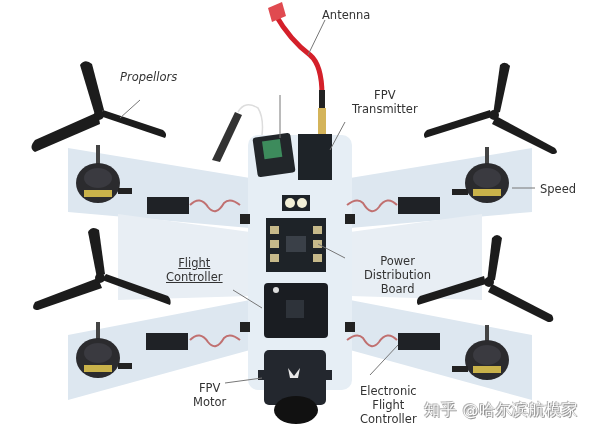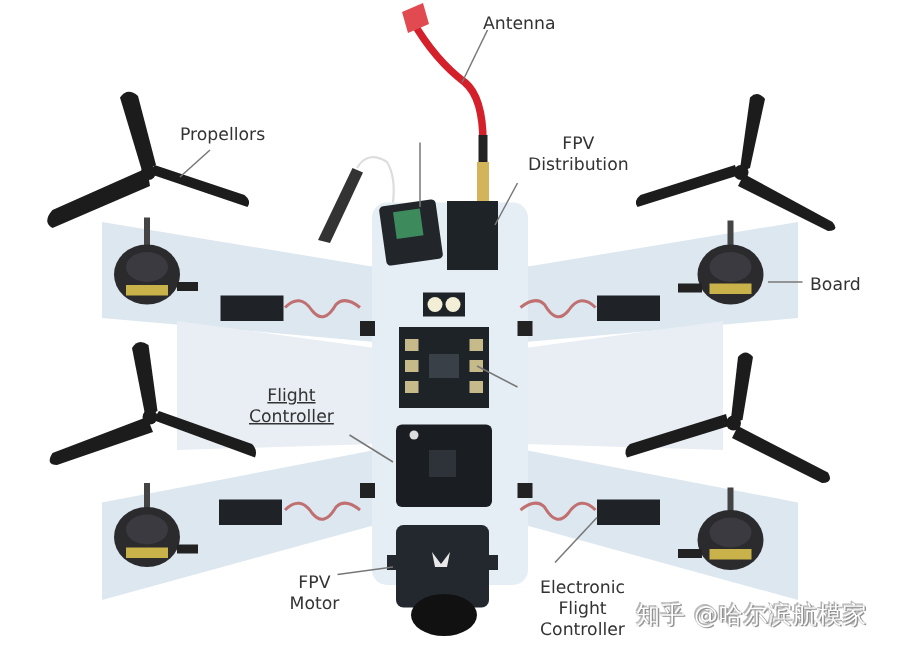--- a/index.html
+++ b/index.html
@@ -156,31 +156,36 @@
   </g>
 </svg>
 
 <div class="label" style="left:322px;top:8px;">
   <span>Antenna</span>
 </div>
 
 
 <div class="label" style="left:352px;top:88px;">
   <div>FPV</div>
+  <div>Transmitter</div>
+</div>
+
+<div class="label" style="left:120px;top:70px;font-style:italic;">
+  <span>Propellors</span>
+</div>
+
+<div class="label" style="left:540px;top:182px;">
+  <span>Speed</span>
+</div>
+
+<div class="label" style="left:364px;top:254px;">
+  <div>Power</div>
   <div>Distribution</div>
-</div>
-
-<div class="label" style="left:120px;top:82px;">
-  <span>Propellors</span>
-</div>
-
-<div class="label" style="left:540px;top:182px;">
-  <span>Board</span>
-</div>
-
+  <div>Board</div>
+</div>
 
 <div class="label" style="left:166px;top:256px;text-decoration:underline;">
   <div>Flight</div>
   <div>Controller</div>
 </div>
 
 <div class="label" style="left:193px;top:381px;">
   <div>FPV</div>
   <div>Motor</div>
 </div>

